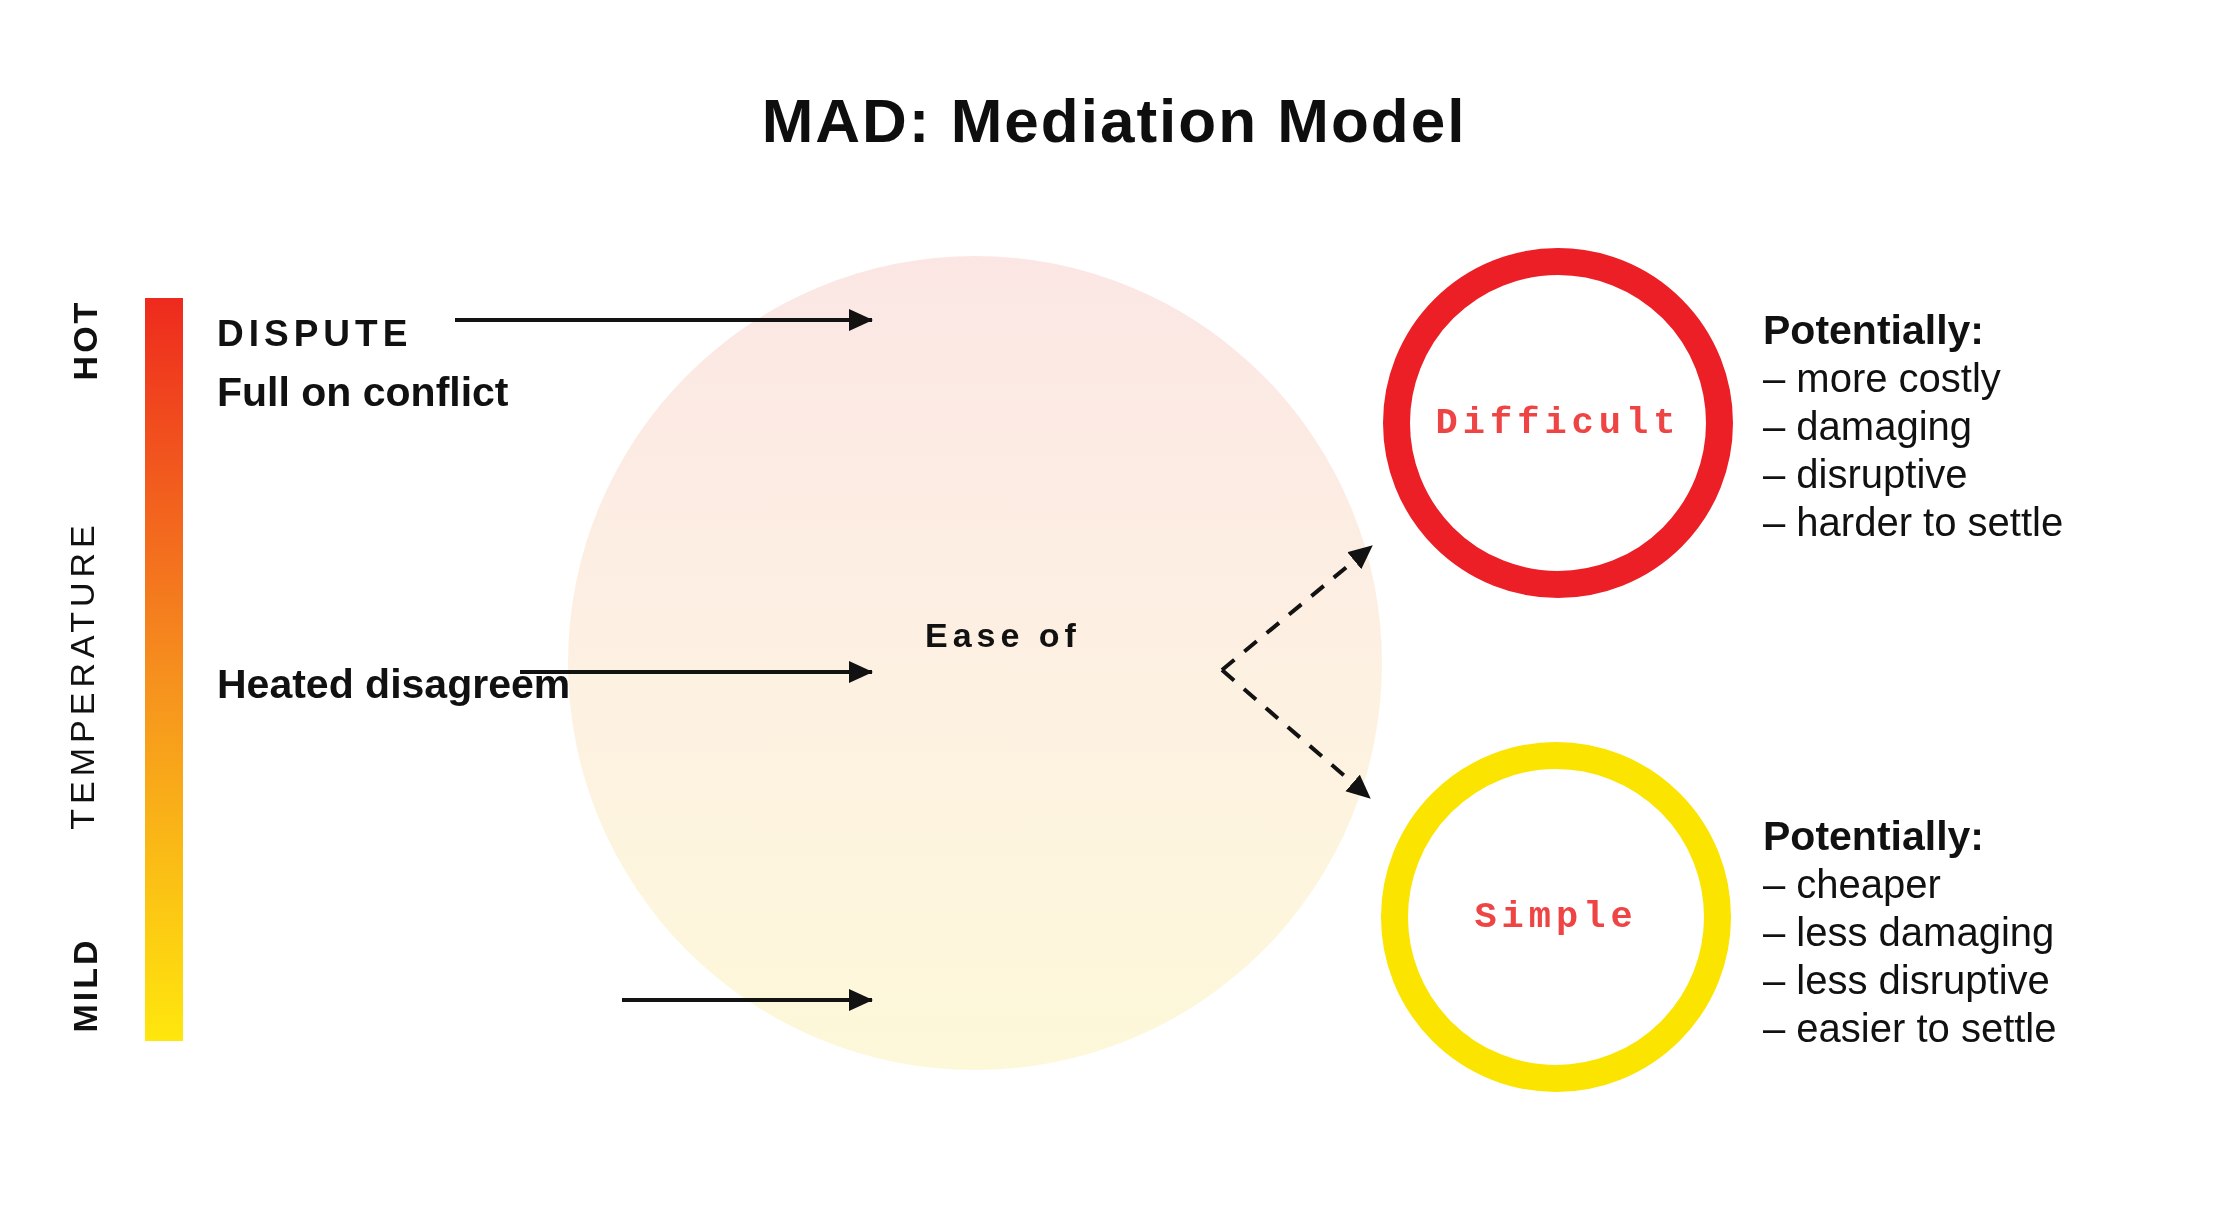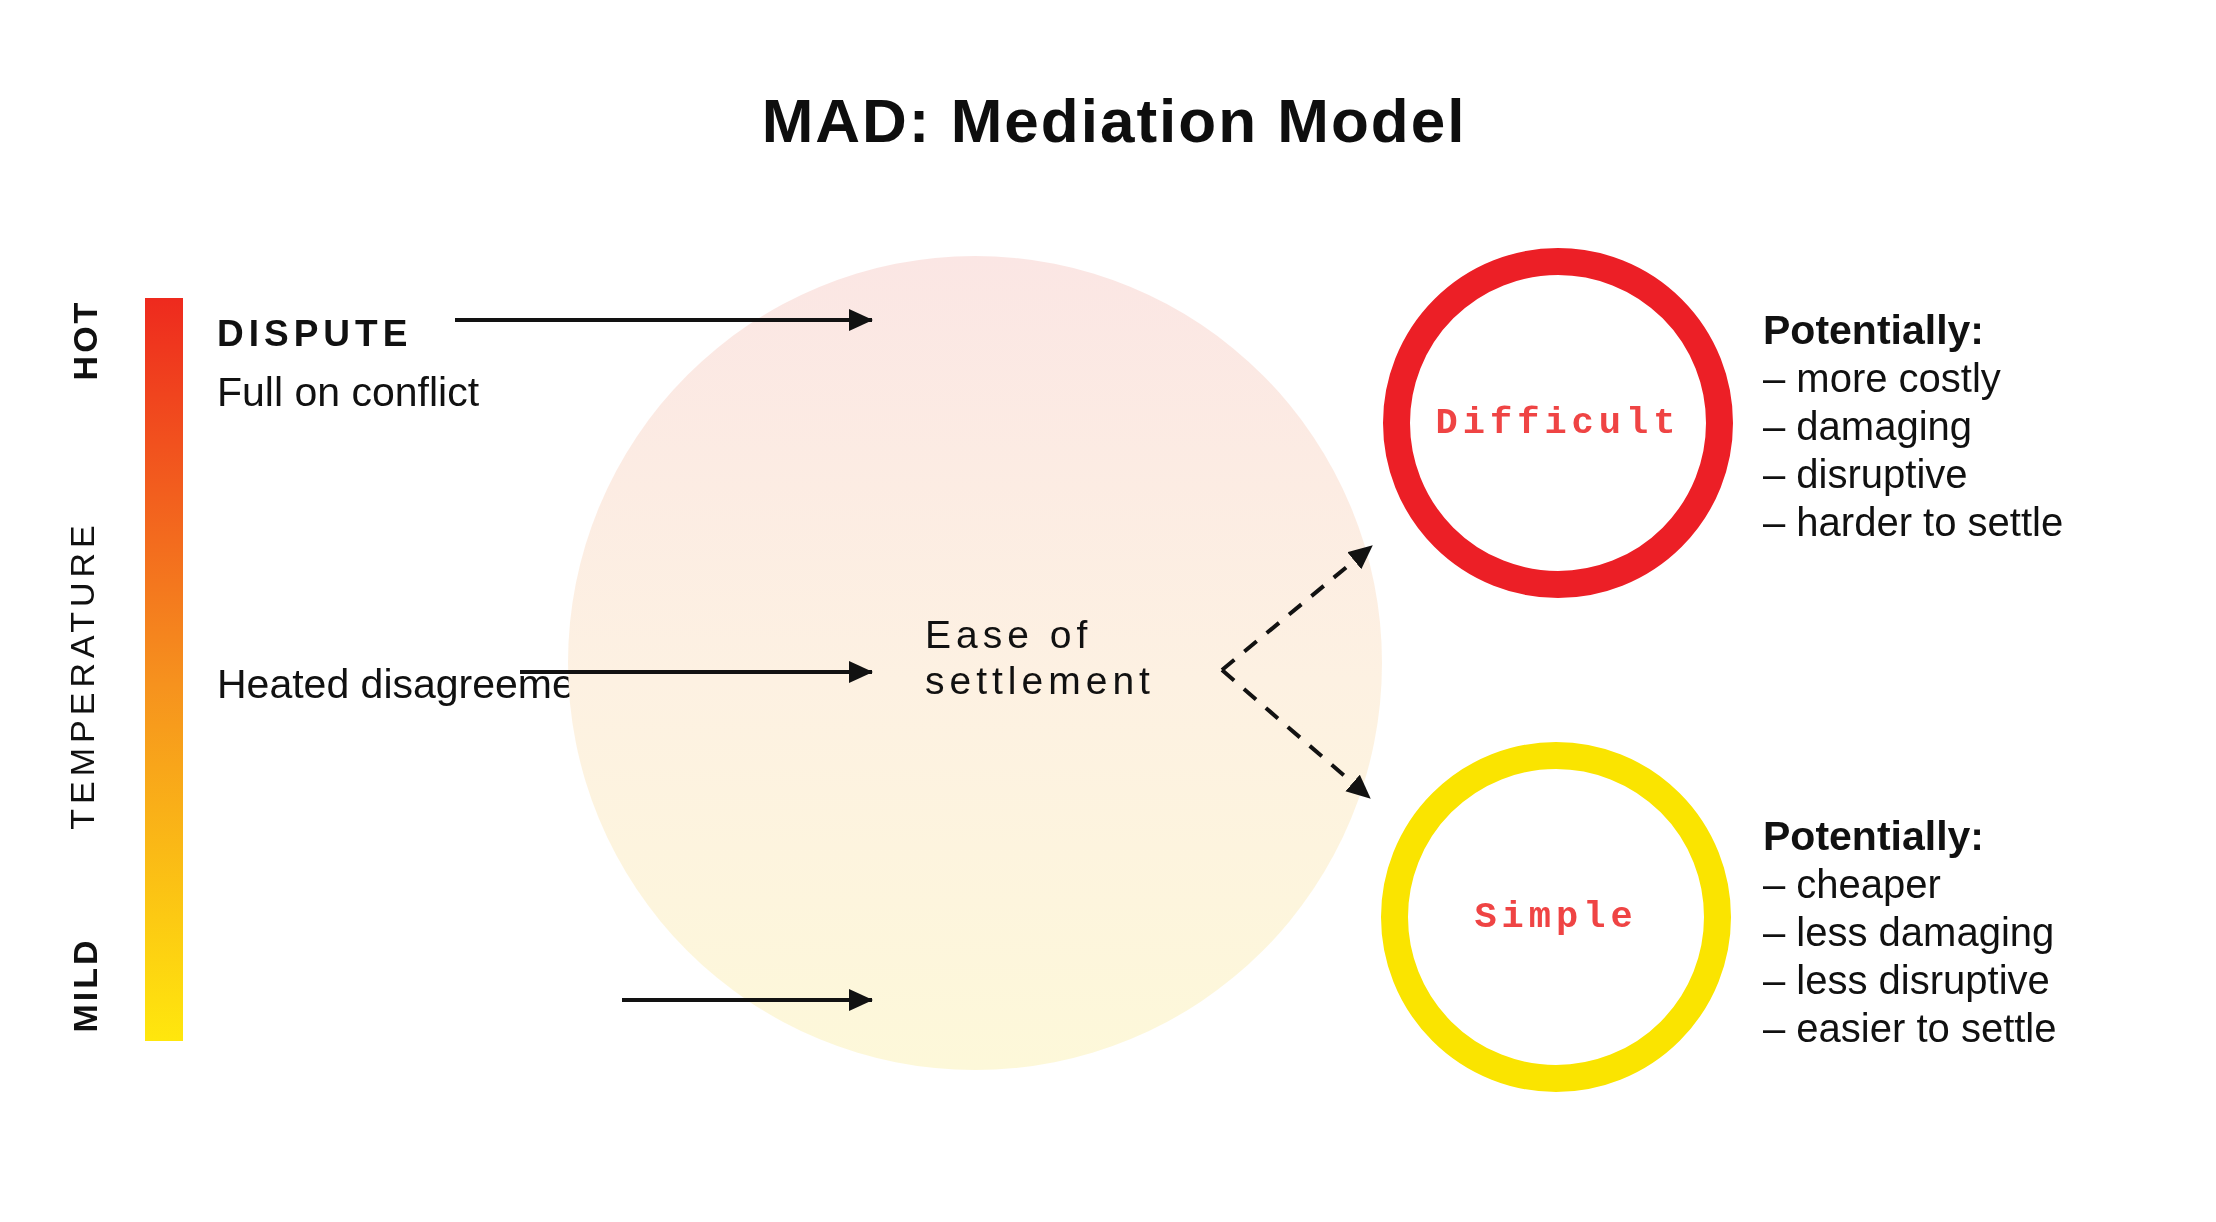--- a/index.html
+++ b/index.html
@@ -47,42 +47,42 @@
   .cause-label {
     font-size: 37px;
     font-weight: bold;
     letter-spacing: 5px;
     line-height: 44px;
     white-space: nowrap;
     margin-top: 12px;
   }
   .cause-desc {
     font-size: 41px;
-    font-weight: normal;
+    font-weight: bold;
     line-height: 48px;
     margin-top: 12px;
     white-space: nowrap;
   }
   .cause.row1 { top: 300px; }
   .cause.row2 { top: 648px; }
   .cause.row3 { top: 978px; }
 
   
   .big-circle {
     position: absolute;
     left: 568px; top: 256px;
     width: 814px; height: 814px;
     border-radius: 50%;
     background: linear-gradient(180deg, #fbe6e4 0%, #fdf1e2 52%, #fdf8d9 100%);
   }
   .ease-label {
     position: absolute;
     left: 925px; top: 612px;
-    font-size: 39px;
-    font-weight: normal;
+    font-size: 34px;
+    font-weight: bold;
     letter-spacing: 5px;
     line-height: 46px;
     white-space: nowrap;
   }
 
   
   .ring {
     position: absolute;
     width: 350px; height: 350px;
     box-sizing: border-box;
@@ -143,21 +143,20 @@
     <div class="cause-label">DISPUTE</div>
     <div class="cause-desc">Full on conflict</div>
   </div>
   <div class="cause row2">
     <div class="cause-desc">Heated disagreement</div>
   </div>
 
   <div class="big-circle"></div>
   <div class="ease-label">
     <div>Ease of</div>
-    <div>settlement</div>
   </div>
 
   <svg class="arrows" viewBox="0 0 2216 1222" xmlns="http://www.w3.org/2000/svg">
     <defs>
       <marker id="ah" markerUnits="userSpaceOnUse" markerWidth="26" markerHeight="24" refX="23" refY="11" orient="auto">
         <path d="M0,0 L24,11 L0,22 Z" fill="#121212"></path>
       </marker>
     </defs>
     <line x1="455" y1="320" x2="872" y2="320" stroke="#121212" stroke-width="4" marker-end="url(#ah)"></line>
     <line x1="520" y1="672" x2="872" y2="672" stroke="#121212" stroke-width="4" marker-end="url(#ah)"></line>

